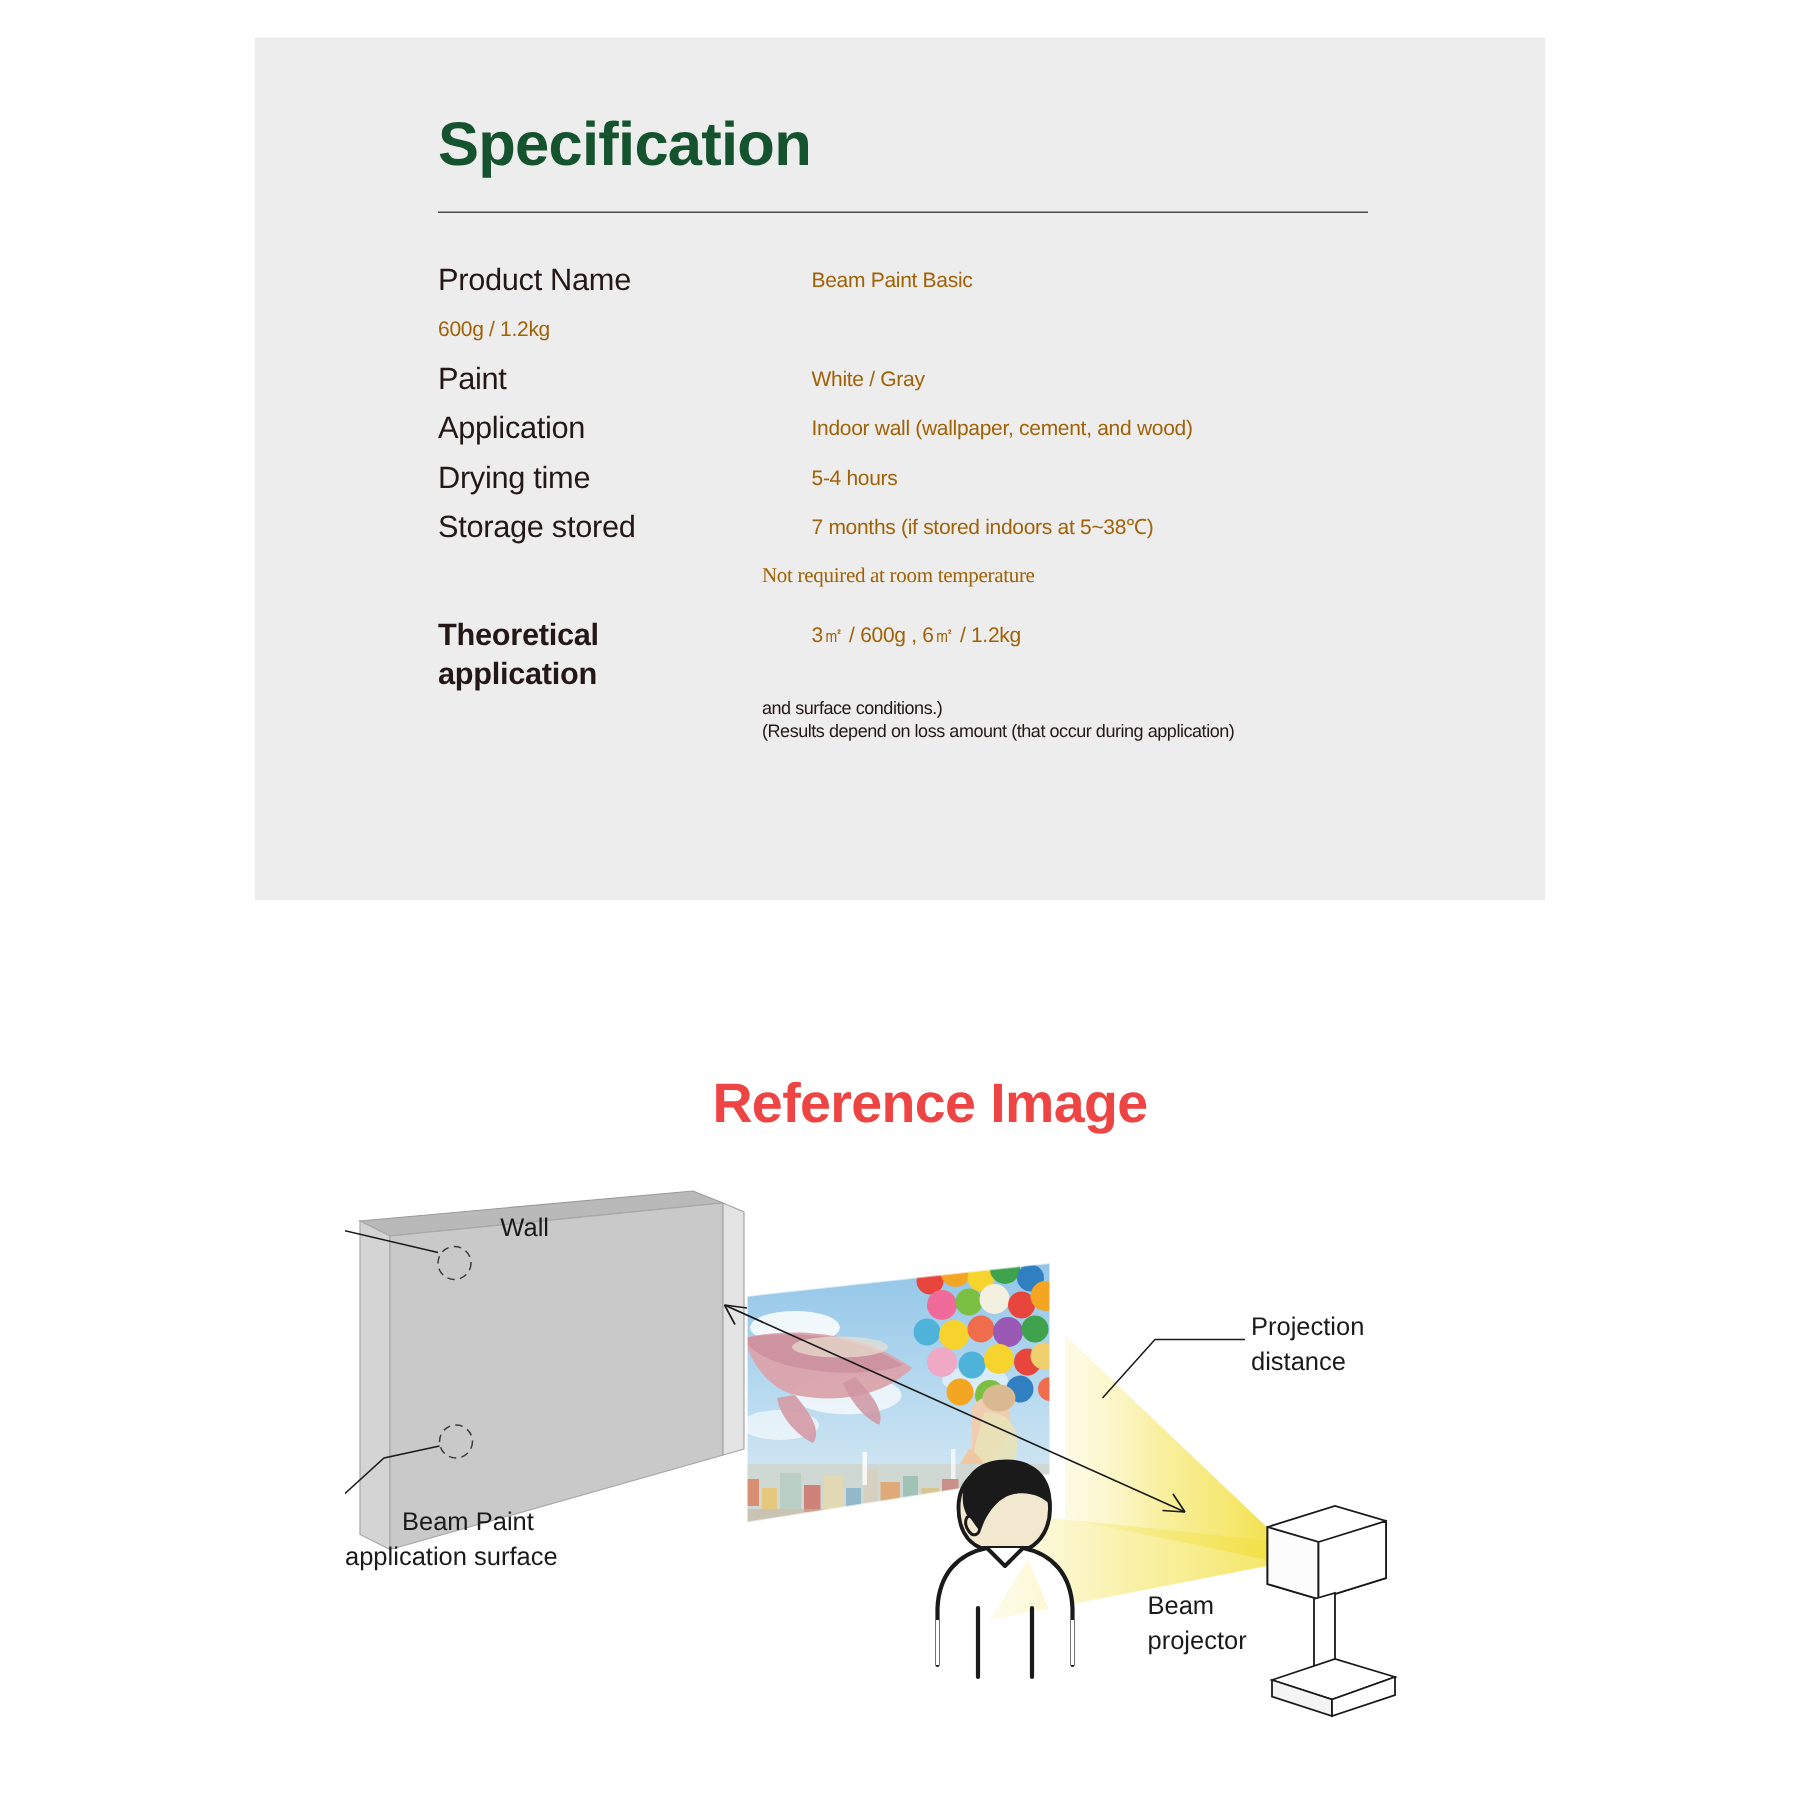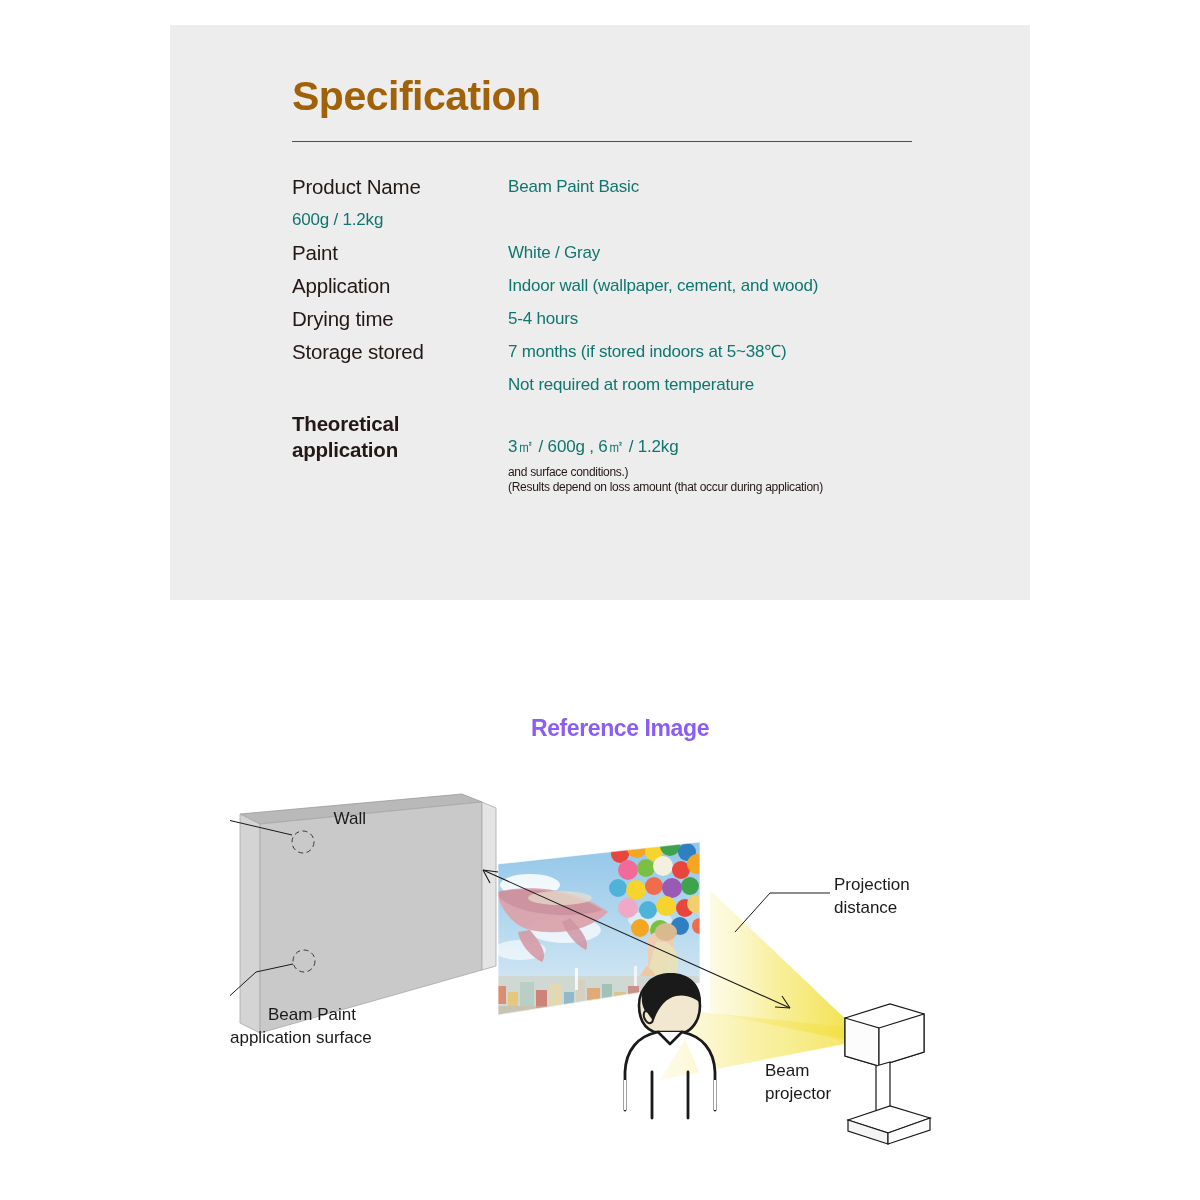--- a/index.html
+++ b/index.html
@@ -17,70 +17,70 @@
     left: 170px; top: 25px;
     width: 860px; height: 575px;
     background: #eeeded;
   }
   .spec-title {
     position: absolute;
     left: 122px; top: 48px;
     font-size: 41px;
     font-weight: bold;
     letter-spacing: -0.5px;
-    color: #a16207;
+    color: #14532d;
   }
   .spec-rule {
     position: absolute;
     left: 122px; top: 116px;
     width: 620px; height: 1px;
     background: #4d4d4d;
   }
   .spec-table {
     position: absolute;
     left: 122px; top: 145px;
     width: 700px;
   }
-  .spec-row { display: flex; align-items: flex-end; }
+  .spec-row { display: flex; align-items: flex-start; gap: 33px; }
   .spec-label {
     width: 216px;
     flex: 0 0 216px;
     font-size: 20.5px;
     line-height: 33px;
     color: #231815;
     letter-spacing: -0.2px;
   }
   .spec-value {
-    font-size: 17px;
+    font-size: 14px;
     line-height: 33px;
-    color: #0f766e;
+    color: #a16207;
     letter-spacing: -0.2px;
     white-space: nowrap;
   }
-  .spec-value.cont { margin-left: 216px; }
+  .spec-value.cont { margin-left: 216px; font-family: Liberation Serif, serif; }
   .spec-note {
     margin-left: 216px;
     font-size: 12px;
     line-height: 14.5px;
     color: #231815;
     letter-spacing: -0.3px;
     margin-top: 2px;
   }
   .label-2line { line-height: 26px; padding-top: 4px; font-weight: bold; }
 
   
   .ref-title {
     position: absolute;
     left: 0; top: 715px;
     width: 1200px;
     text-align: center;
-    font-size: 23px;
+    font-size: 37px;
     font-weight: bold;
     letter-spacing: -0.4px;
-    color: #8b5cf6;
+    color: #ef4444;
     padding-left: 40px;
   }
   .diagram {
     position: absolute;
     left: 230px; top: 780px;
     width: 740px; height: 390px;
   }
   .diagram svg { display: block; }
   .dlabel {
     font-family: "Liberation Sans", sans-serif;

